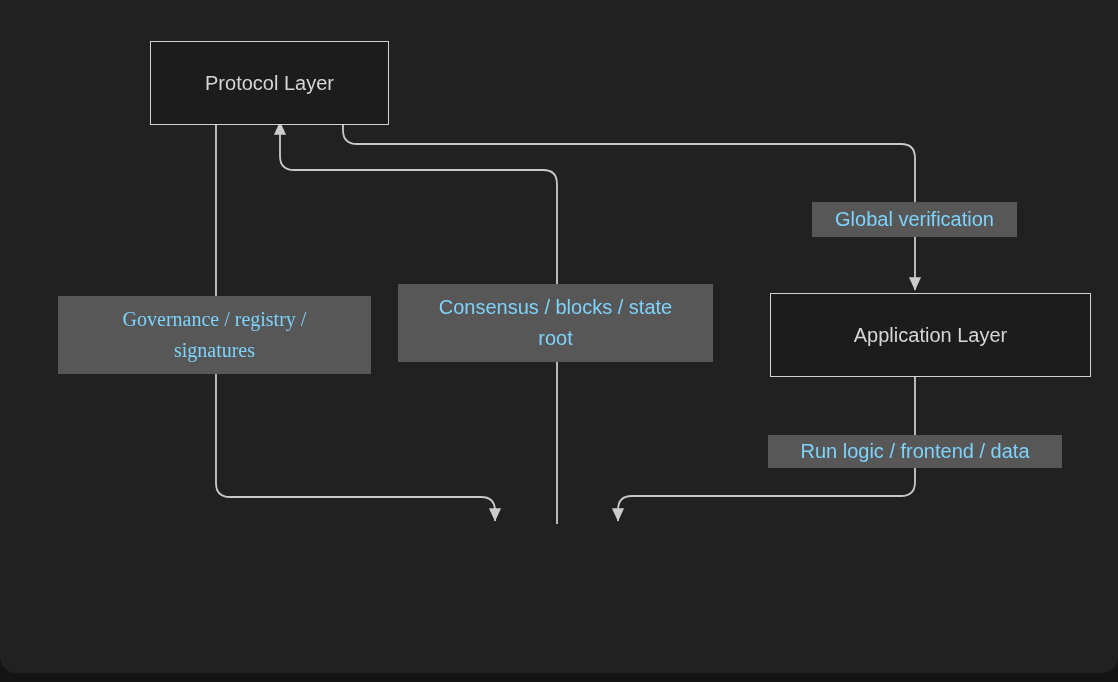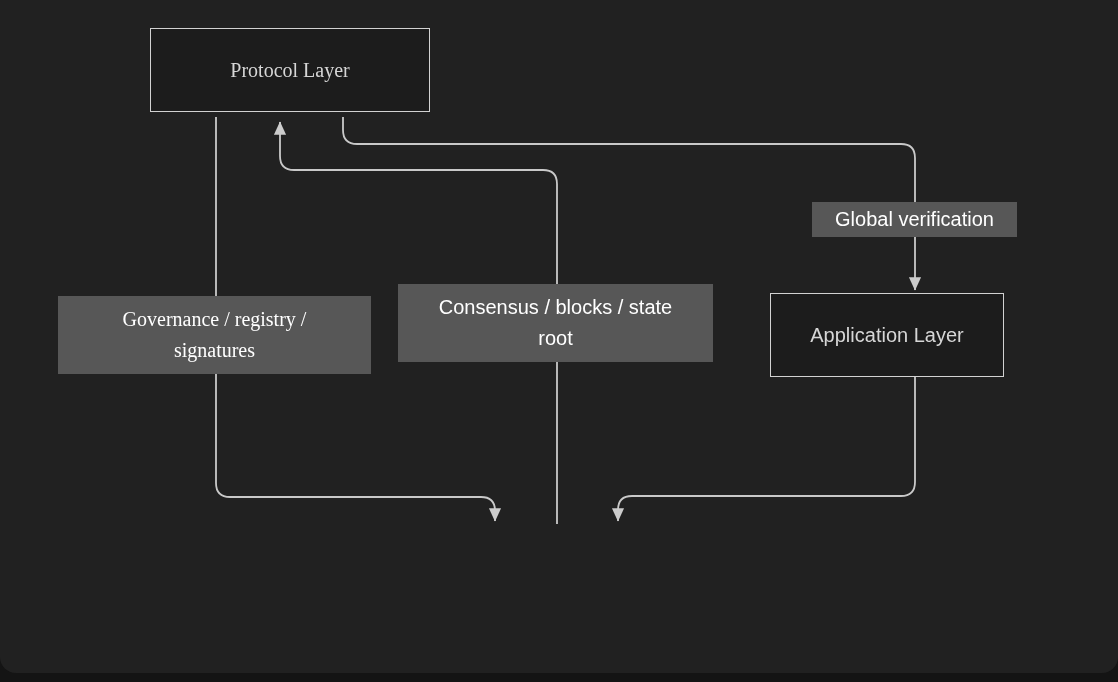--- a/index.html
+++ b/index.html
@@ -30,30 +30,30 @@
     position: absolute;
     display: flex;
     align-items: center;
     justify-content: center;
     background: #1c1c1c;
     border: 1.6px solid #d2d2d2;
     color: #d6d6d6;
     font-size: 20px;
     text-align: center;
   }
-  #node-protocol    { left: 150px; top: 28px;  width: 280px; height: 84px; font-family: Liberation Serif, serif; }
-  #node-application { left: 770px; top: 293px; width: 234px; height: 84px; }
+  #node-protocol    { left: 150px; top: 41px;  width: 239px; height: 84px; }
+  #node-application { left: 770px; top: 293px; width: 321px; height: 84px; }
   #node-subnet      { left: 435px; top: 525px; width: 244px; height: 84px; }
   .edge-label {
     position: absolute;
     display: flex;
     align-items: center;
     justify-content: center;
     background: #575757;
-    color: #ffffff;
+    color: #7dd3fc;
     font-size: 20px;
     line-height: 31px;
     text-align: center;
     white-space: pre-line;
   }
   #label-governance { left: 58px;  top: 296px; width: 313px; height: 78px; font-family: Liberation Serif, serif; }
   #label-consensus  { left: 398px; top: 284px; width: 315px; height: 78px; }
   #label-global     { left: 812px; top: 202px; width: 205px; height: 35px; }
   #label-runlogic   { left: 768px; top: 435px; width: 294px; height: 33px; }
 </style>
@@ -75,19 +75,20 @@
   </svg>
 
   <div class="edge-label" id="label-governance">Governance / registry /
 signatures</div>
 
   <div class="edge-label" id="label-consensus">Consensus / blocks / state
 root</div>
 
   <div class="edge-label" id="label-global">Global verification</div>
 
+  <div class="edge-label" id="label-runlogic">Run logic / frontend / data</div>
 
   <div class="node" id="node-protocol">Protocol Layer</div>
 
   <div class="node" id="node-application">Application Layer</div>
 
 
 </div>
 
 </body></html>

